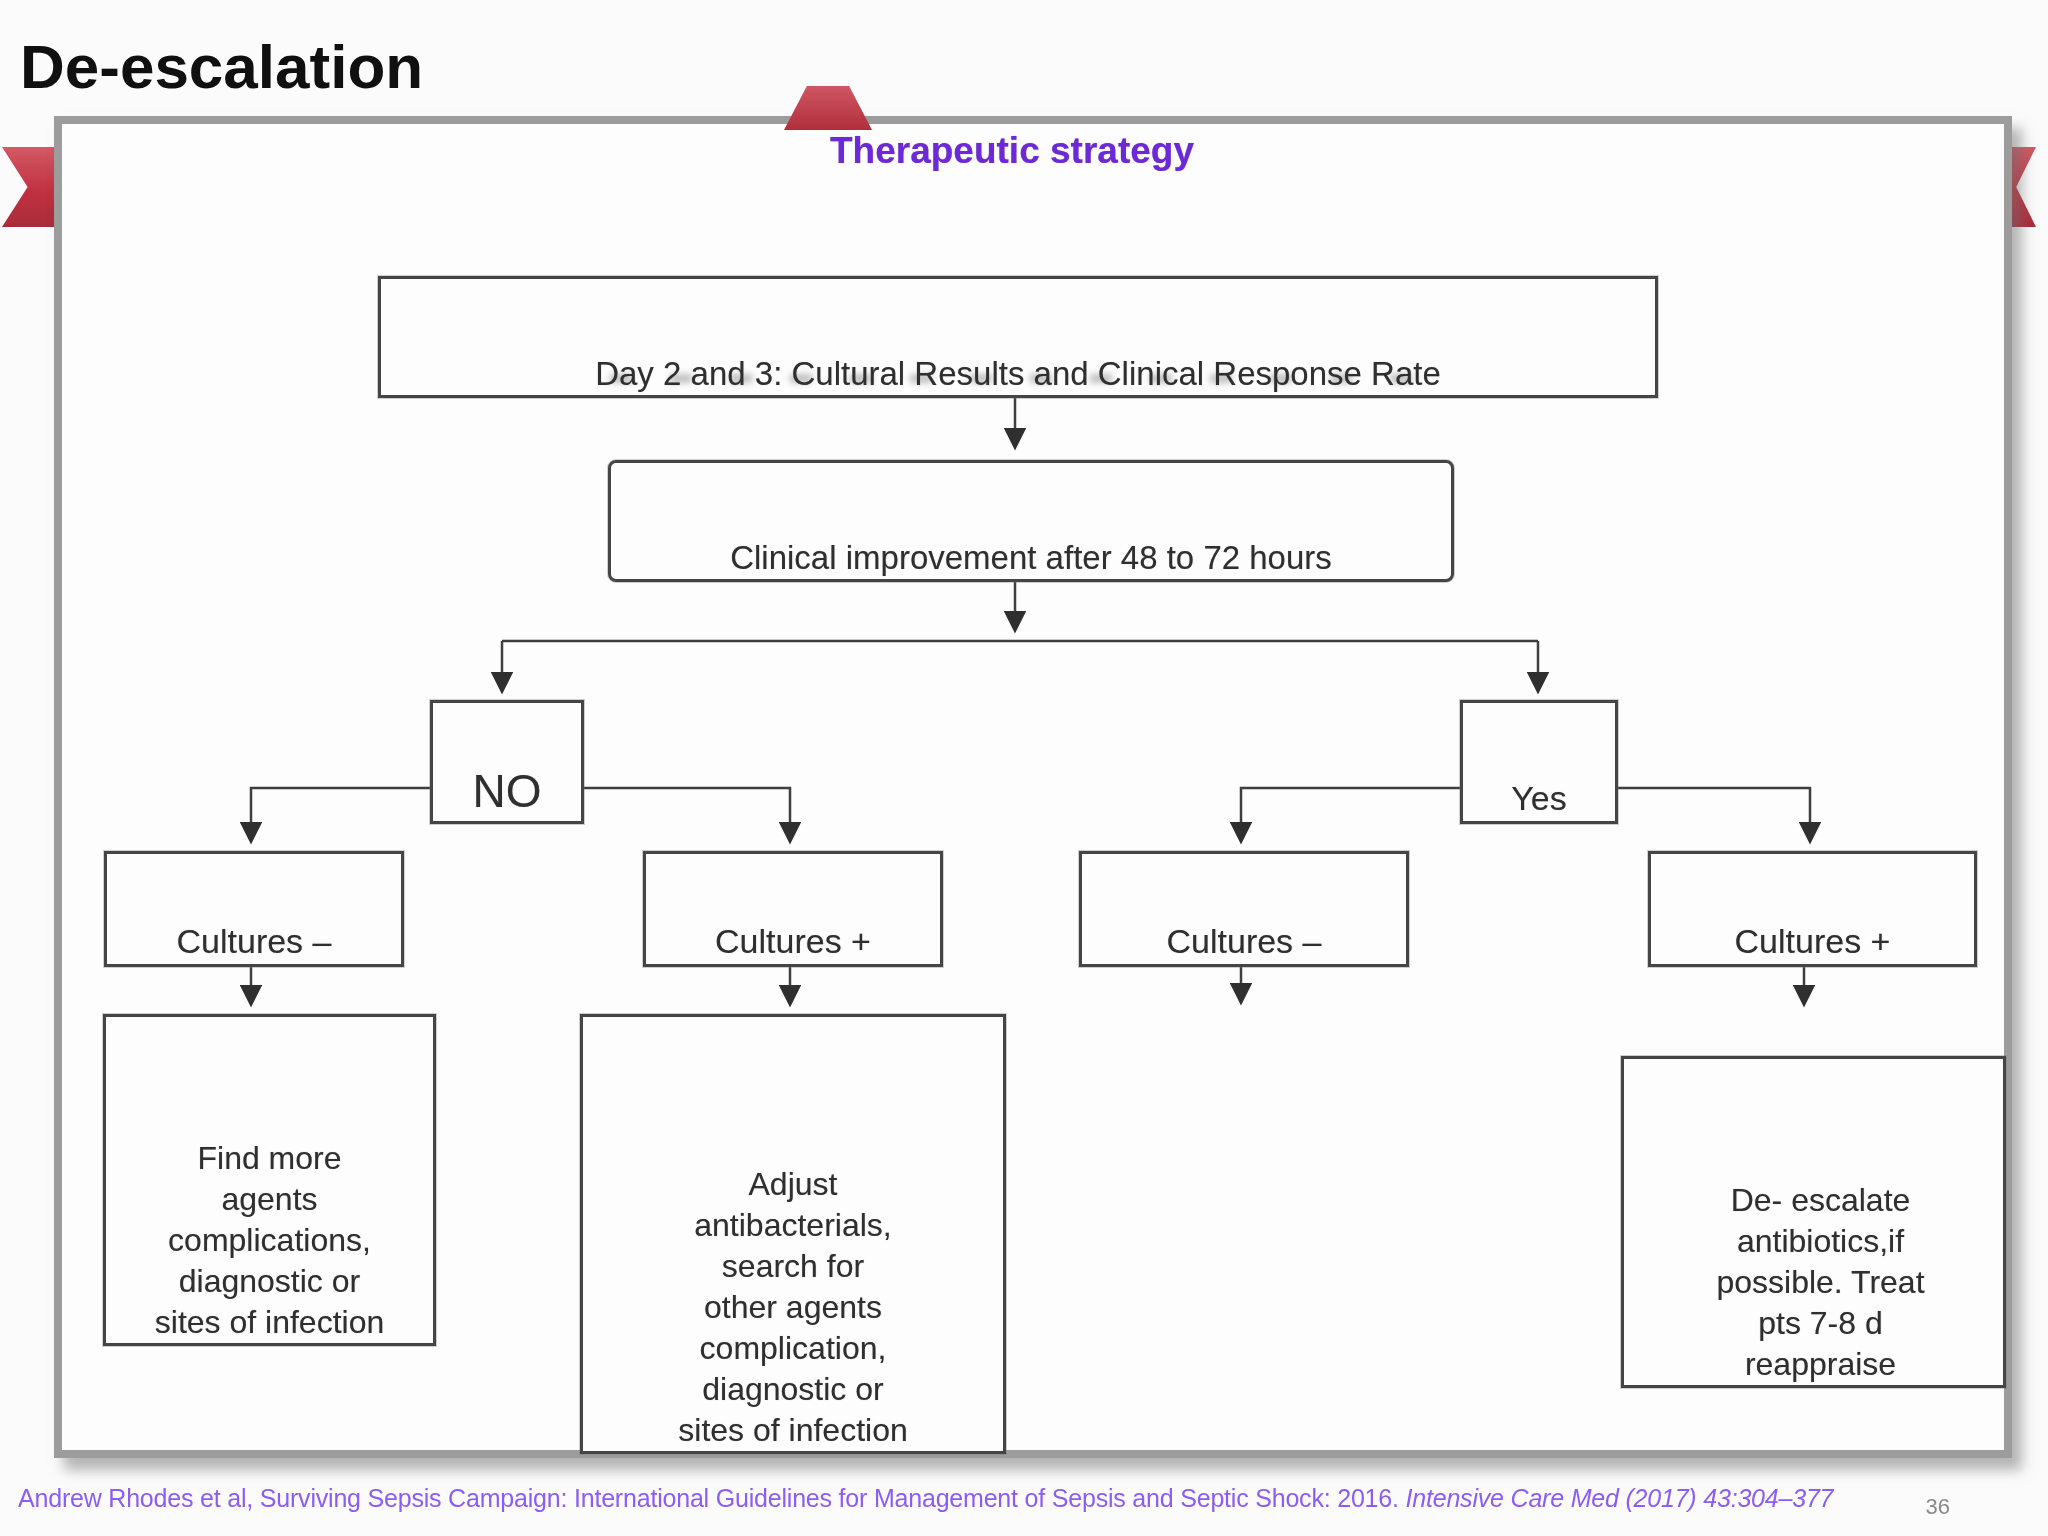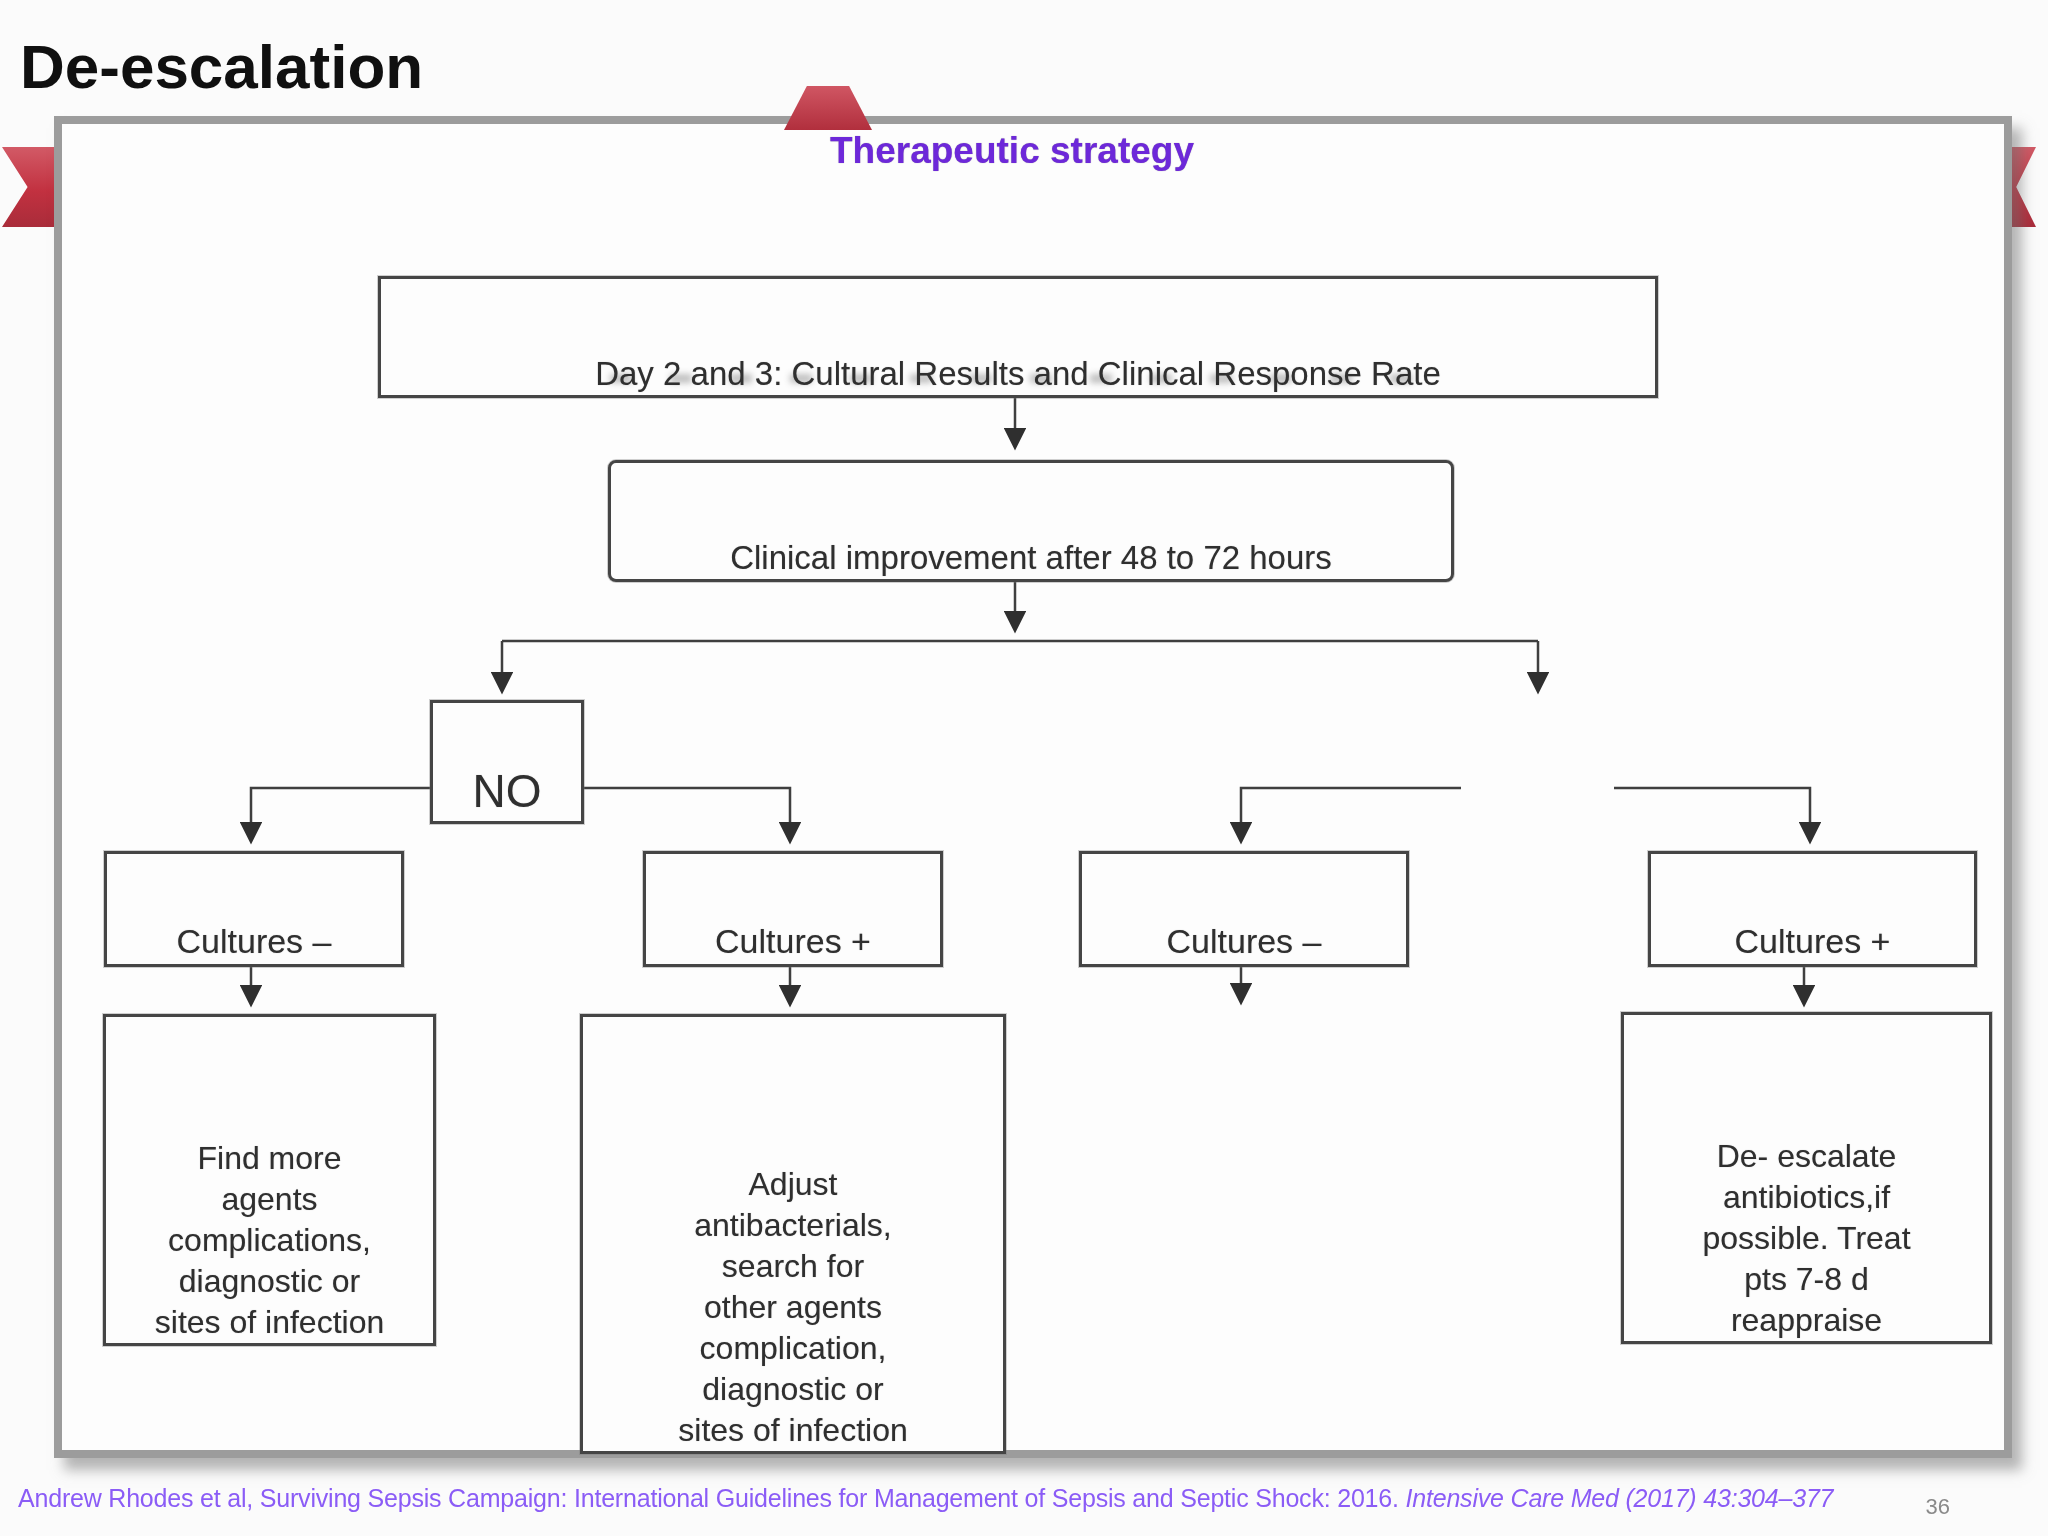--- a/index.html
+++ b/index.html
@@ -106,20 +106,23 @@
   </div>
 
   <div class="fbox" style="left:608px;top:460px;width:840px;height:116px;font-size:33px;border-radius:8px;">
     <span>Clinical improvement after 48 to 72 hours</span>
   </div>
 
   <div class="fbox" style="left:430px;top:700px;width:148px;height:118px;font-size:46px;">
     <span>NO</span>
   </div>
 
+  <div class="fbox" style="left:1460px;top:700px;width:152px;height:118px;font-size:34px;">
+    <span>Yes</span>
+  </div>
 
   <div class="fbox" style="left:104px;top:851px;width:294px;height:110px;font-size:34px;">
     <span>Cultures –</span>
   </div>
 
   <div class="fbox" style="left:643px;top:851px;width:294px;height:110px;font-size:34px;">
     <span>Cultures +</span>
   </div>
 
   <div class="fbox" style="left:1079px;top:851px;width:324px;height:110px;font-size:34px;">
@@ -142,21 +145,21 @@
     <span class="ml">Adjust
 antibacterials,
 search for
 other agents
 complication,
 diagnostic or
 sites of infection</span>
   </div>
 
 
-  <div class="fbox ml" style="left:1621px;top:1012px;width:365px;height:326px;">
+  <div class="fbox ml" style="left:1621px;top:1056px;width:365px;height:326px;padding-left:14px;">
     <span class="ml">De- escalate
 antibiotics,if
 possible. Treat
 pts 7-8 d
 reappraise</span>
   </div>
 
   <div class="page-number">36</div>
 
   <div class="footer">

